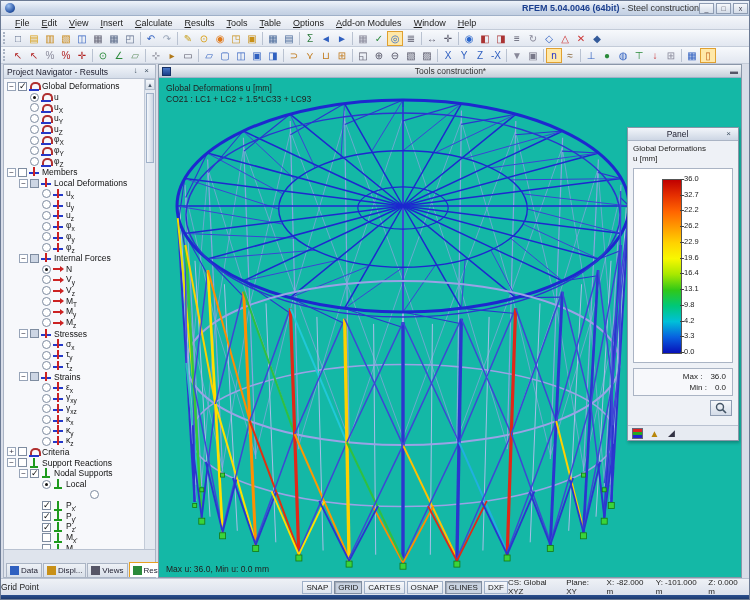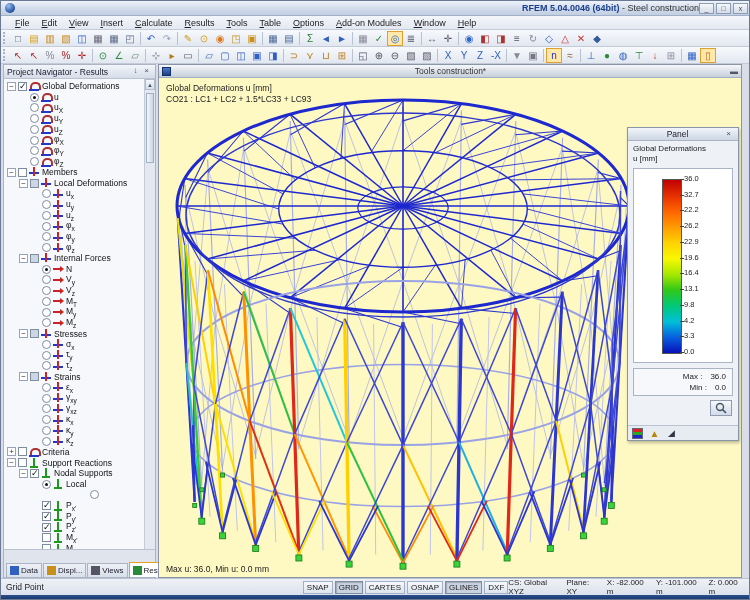--- a/index.html
+++ b/index.html
@@ -80,21 +80,21 @@
   .nav-tab.active { background:#fff; border-color:#e8a020; height:15px; }
   .nav-tab .ic { width:9px; height:9px; flex:none; }
 
   
   #viewport { position:absolute; left:157px; top:0; width:584px; height:514px; border:1px solid #8a96a8; background:#fff; }
   #vp-title { height:13px; background:linear-gradient(#f5f7fa,#c6cfda); border-bottom:1px solid #9fb0c8;
     font-size:8.5px; color:#333; display:flex; align-items:center; }
   #vp-title .ic { width:9px; height:9px; margin:0 3px; background:linear-gradient(#4a78c8,#1c3f88); border:1px solid #163064; flex:none; }
   #vp-title .t { flex:1; text-align:center; }
   #vp-title .m { width:14px; font-size:8px; color:#556; text-align:center; }
-  #vp-canvas { position:absolute; left:0; top:13px; width:582px; height:499px; background:#fef9c3; overflow:hidden; }
+  #vp-canvas { position:absolute; left:0; top:13px; width:582px; height:499px; background:#14b8a6; overflow:hidden; }
   #vp-overlay { position:absolute; left:7px; top:5px; font-size:8.5px; color:#222; line-height:11px; z-index:3; }
   #vp-note { position:absolute; left:7px; bottom:3px; font-size:8.5px; color:#222; z-index:3; }
   #structure { position:absolute; left:0; top:0; z-index:1; }
 
   
   #panel { position:absolute; left:468px; top:49px; width:112px; height:314px; background:#eef1f6;
     border:1px solid #8a96a8; box-shadow:1px 2px 3px rgba(0,0,0,.25); z-index:5; }
   #panel-title { height:13px; background:linear-gradient(#f2f5fa,#cdd6e4); border-bottom:1px solid #aab4c4;
     font-size:8.5px; color:#223; display:flex; align-items:center; padding:0 4px; }
   #panel-title .t { flex:1;text-align:center; }
@@ -111,21 +111,21 @@
   #panel-tabs { position:absolute; left:0; bottom:0; width:100%; height:15px; border-top:1px solid #b9c2d1;
     display:flex; align-items:center; gap:6px; padding-left:4px; background:#e7ebf2; }
   .ptab { width:11px; height:11px; flex:none; }
   .ptab.colors { background:linear-gradient(#d22 0 33%, #2a2 33% 66%, #22c 66% 100%); border:1px solid #667; }
   .ptab.scales { color:#b8860b; font-size:10px; line-height:11px; text-align:center; }
   .ptab.filter { color:#334; font-size:9px; line-height:11px; text-align:center; }
 
   
   #statusbar { position:absolute; left:0; top:577px; width:750px; height:17px; background:linear-gradient(#eef1f6,#dbe1ec);
     border-top:1px solid #b9c2d1; display:flex; align-items:center; font-size:8.5px; color:#222; }
-  #status-left { width:150px; padding-left:5px; }
+  #status-left { width:150px; }
   #status-toggles { display:flex; gap:2px; margin-left:170px; }
   .stoggle { border:1px solid #9fb0c8; background:linear-gradient(#f6f8fb,#dde4ee); padding:1px 3px; font-size:8px; }
   .stoggle.active { background:#c8d2e0; border-color:#7e8ca0; box-shadow:inset 1px 1px 1px rgba(0,0,0,.2); }
   #status-right { margin-left:auto; display:flex; gap:10px; padding-right:10px; font-size:8px; }
   #window-bottom { position:absolute; left:0; top:594px; width:750px; height:6px; background:linear-gradient(#2a4f8f,#16305f); }
 </style>
 </head>
 <body>
 
 <div id="app">

